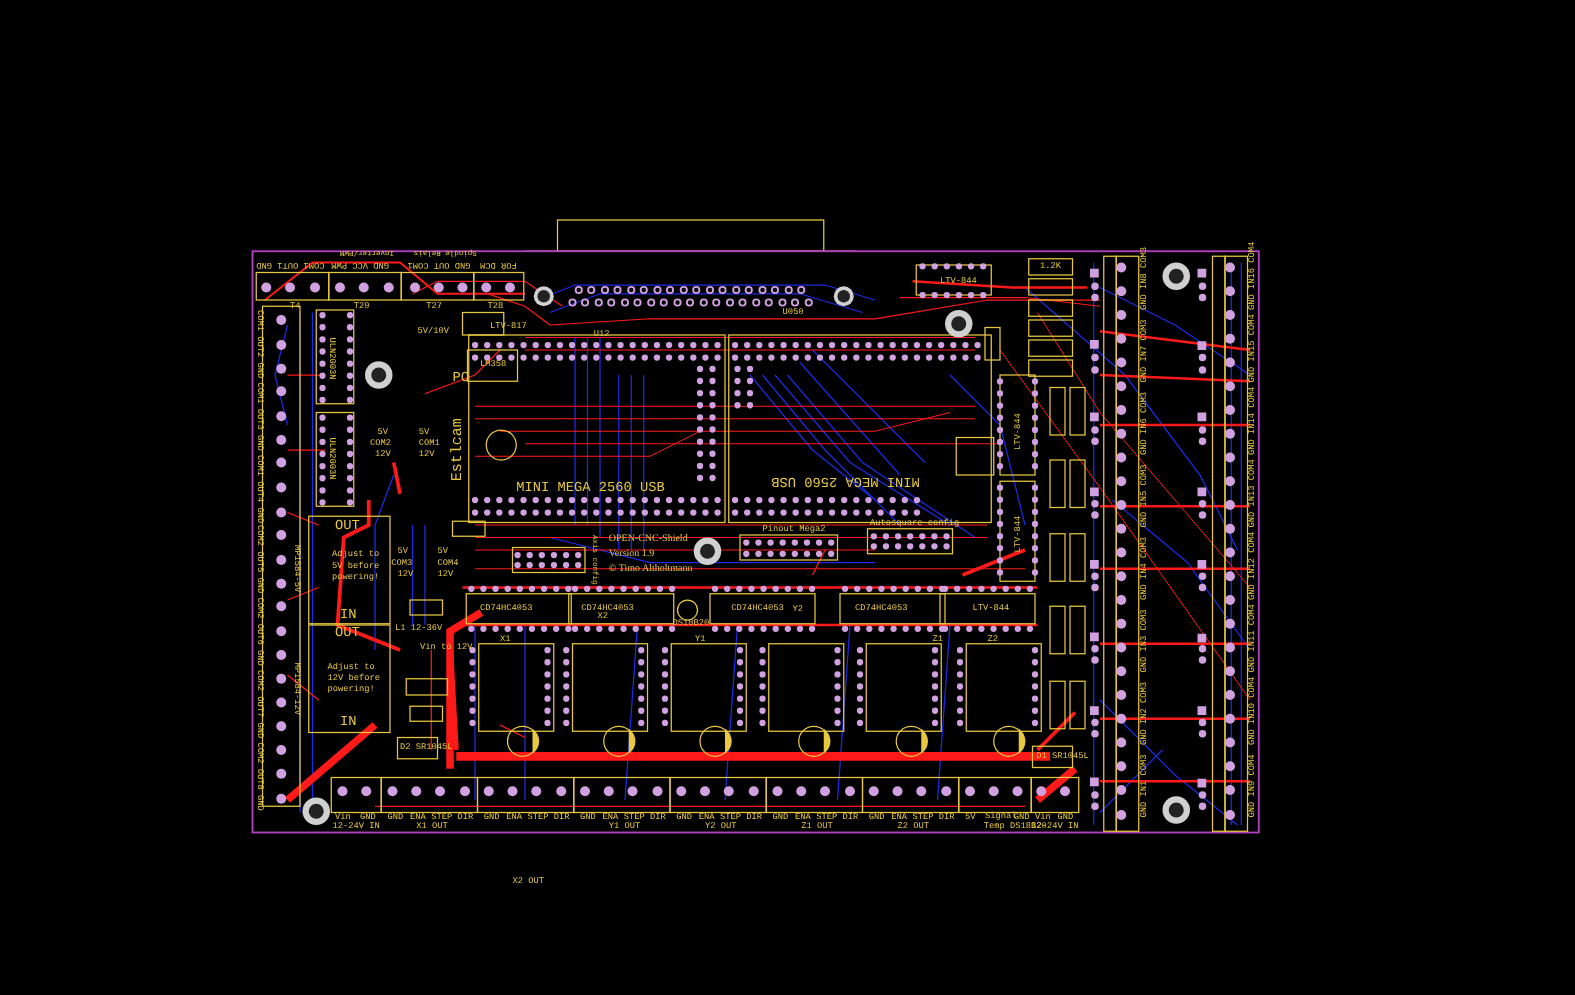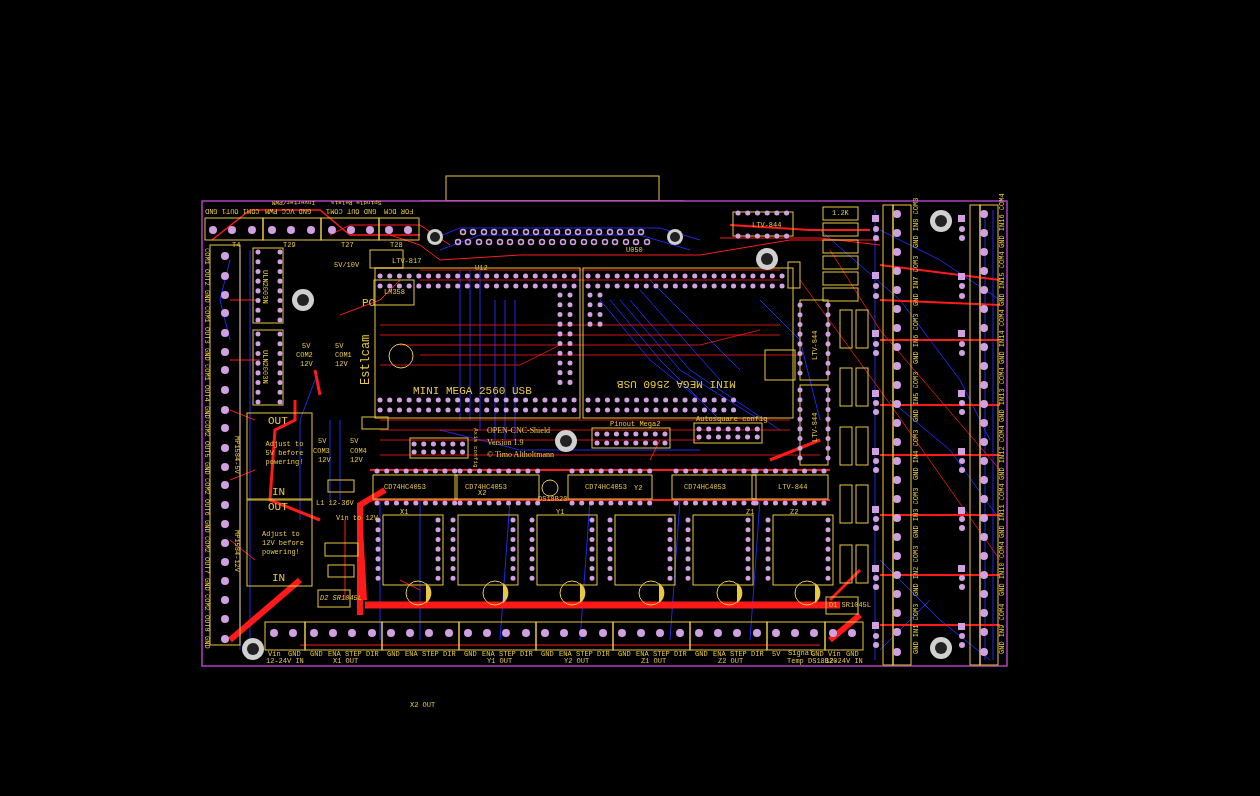--- a/index.html
+++ b/index.html
@@ -592,21 +592,21 @@
   <span class="lbl" style="left:684px;top:484px;">CD74HC4053</span>
   <span class="lbl" style="left:538px;top:496px;">DS18B20</span>
 
   <span class="lbl" style="left:400px;top:509px;">X1</span>
   <span class="lbl" style="left:478px;top:490px;">X2</span>
   <span class="lbl" style="left:556px;top:509px;">Y1</span>
   <span class="lbl" style="left:634px;top:485px;">Y2</span>
   <span class="lbl" style="left:712px;top:509px;margin-left:34px;">Z1</span>
   <span class="lbl" style="left:790px;top:509px;">Z2</span>
 
-  <span class="lbl" style="left:320px;top:595px;font-style:italic;">D2 SR1045L</span>
+  <span class="lbl" style="left:320px;top:595px;">D2 SR1045L</span>
   <span class="lbl" style="left:829px;top:602px;">D1 SR1045L</span>
 
   <span class="lbl" style="left:268px;top:651px;">Vin</span>
   <span class="lbl" style="left:288px;top:651px;">GND</span>
   <span class="lbl" style="left:266px;top:658px;">12-24V IN</span>
 
   <span class="lbl" style="left:310px;top:651px;">GND</span>
   <span class="lbl" style="left:328px;top:651px;">ENA</span>
   <span class="lbl" style="left:345px;top:651px;">STEP</span>
   <span class="lbl" style="left:366px;top:651px;">DIR</span>

